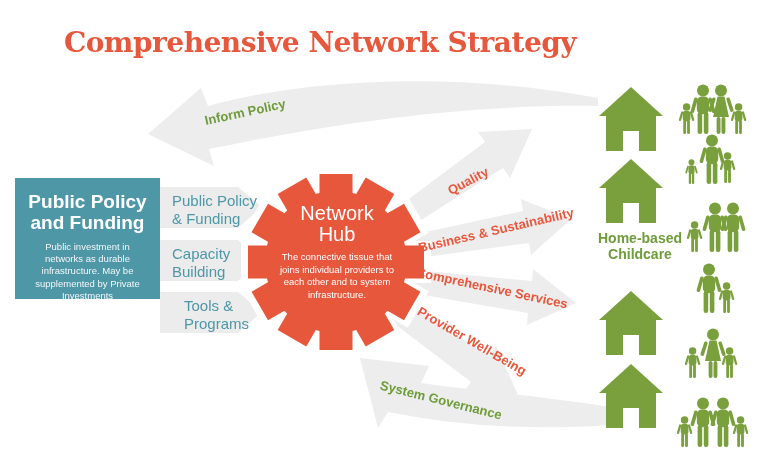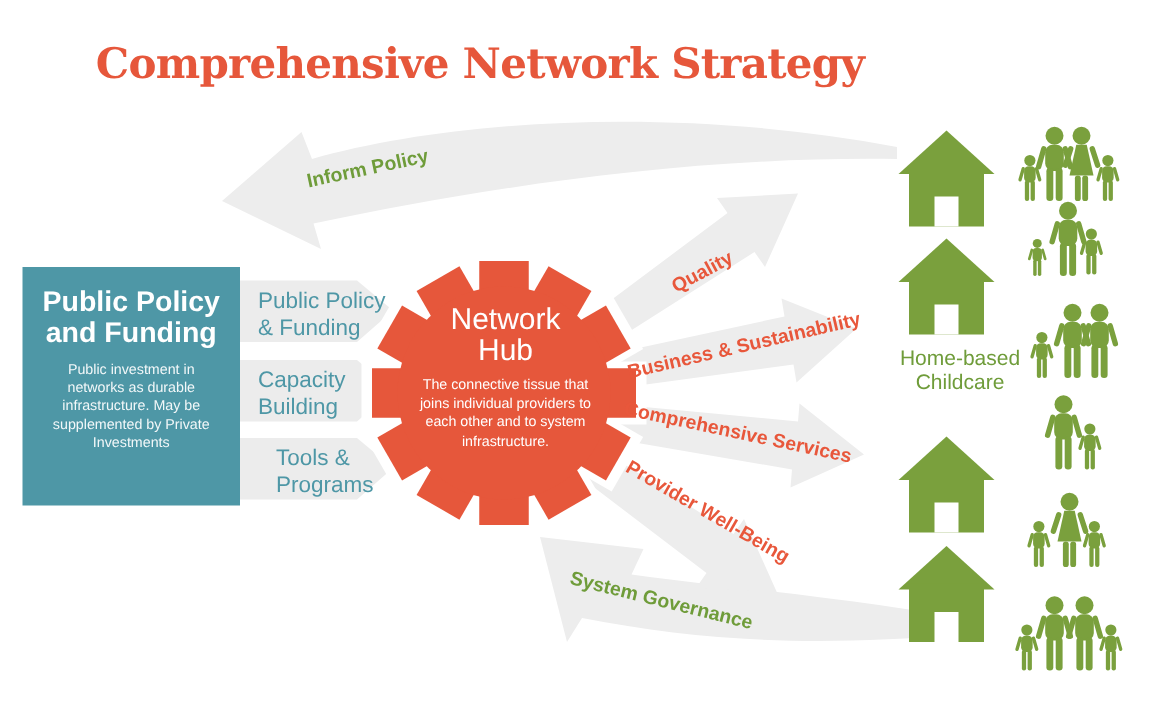--- a/index.html
+++ b/index.html
@@ -8,21 +8,21 @@
     font-family:"Liberation Sans","DejaVu Sans",sans-serif;overflow:hidden;
   }
   #art{position:absolute;left:0;top:0;}
   .abs{position:absolute;}
   .title{
     left:0;top:26px;width:640px;text-align:center;
     font-family:"DejaVu Serif","Liberation Serif",serif;
     font-weight:bold;font-size:28px;letter-spacing:-0.5px;color:#E6573B;
   }
   .policy-box{
-    left:15px;top:178px;width:145px;height:159px;background:#4E97A6;color:#fff;
+    left:15px;top:178px;width:145px;height:121px;background:#4E97A6;color:#fff;
     text-align:center;box-sizing:border-box;padding:14px 8px 0 8px;
   }
   .policy-box h2{margin:0;font-size:19px;line-height:1.1;font-weight:bold;}
   .policy-box p{margin:7px 4px 0 4px;font-size:9.5px;line-height:1.3;color:rgba(255,255,255,.93);}
   .input-label{
     color:#4E97A6;font-size:15px;font-weight:normal;line-height:1.18;
   }
   .input-label span{display:block;}
   .in1{left:172px;top:192px;}
   .in2{left:172px;top:245px;}
@@ -39,21 +39,21 @@
   .green-label{color:#6F9C3A;}
   .lab-quality{left:468px;top:181px;--r:-28deg;}
   .lab-business{left:496px;top:230px;--r:-13deg;}
   .lab-comprehensive{left:492px;top:288px;--r:12deg;}
   .lab-provider{left:472px;top:341px;--r:30deg;}
   .lab-inform{left:245px;top:112px;--r:-12deg;}
   .lab-sysgov{left:441px;top:400px;--r:14deg;}
   .providers-label{
     left:581px;top:230px;width:118px;text-align:center;color:#6F9C3A;line-height:1.15;
   }
-  .providers-label .pl-line{display:block;font-size:14px;font-weight:normal;}
+  .providers-label .pl-line{display:block;font-size:14px;font-weight:bold;}
   .providers-label .pl-emph{display:block;font-size:18px;font-weight:bold;margin-top:2px;color:#6F9C3A;}
 </style>
 </head>
 <body>
 
 <div id="stage">
 
   <svg id="art" width="768" height="469" viewBox="0 0 768 469">
     <defs>
       <g id="p-adult" fill="#7AA03D">

